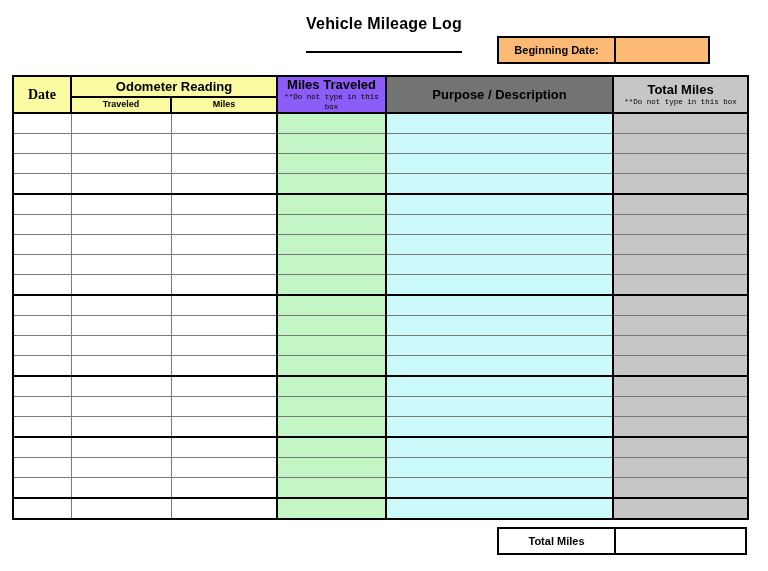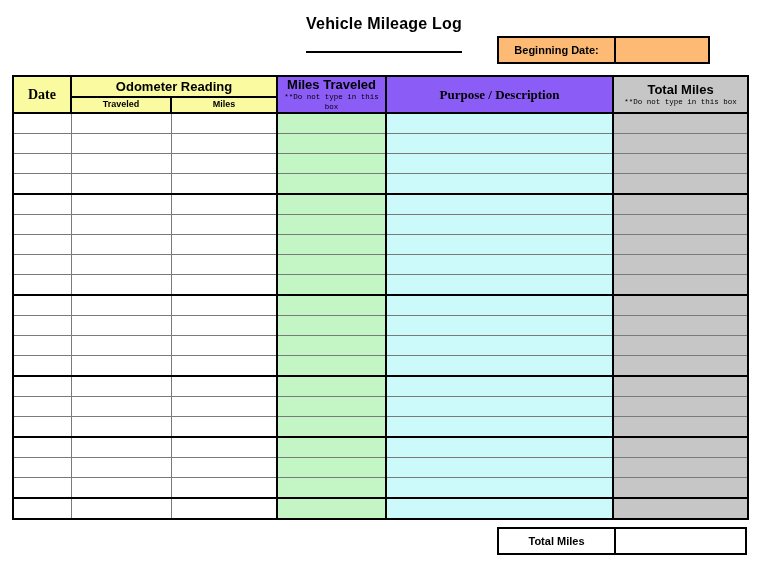--- a/index.html
+++ b/index.html
@@ -81,21 +81,21 @@
 
   
   .hd {
     border: 2px solid #000 !important;
     text-align: center;
     vertical-align: middle;
     font-weight: bold;
   }
   .hd-yellow { background: #fafaa0; }
   .hd-green  { background: #8b5cf6; }
-  .hd-cyan   { background: #8b5cf6; font-family: Liberation Serif, serif; }
+  .hd-cyan   { background: #737373; }
   .hd-gray   { background: #c6c6c6; }
 
   .hd-big   { font-size: 13px; line-height: 15px; }
   .hd-date  { font-size: 14px; line-height: 15px; font-family: Liberation Serif, serif; }
   .hd-sub   { font-size: 9px; line-height: 11px; font-weight: bold; }
   .hd-note  { font-size: 7.5px; line-height: 10px; font-weight: normal; font-family: Liberation Mono, monospace; }
 
   
   .row-cell { height: 19px; background: #ffffff; }
   .c-green  { background: #c4f5c4; }

